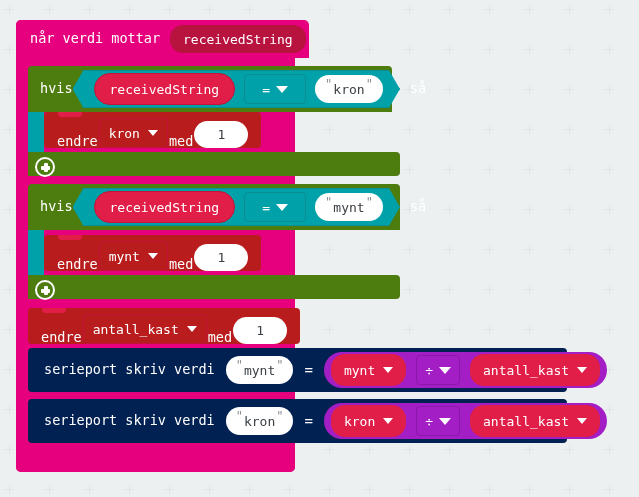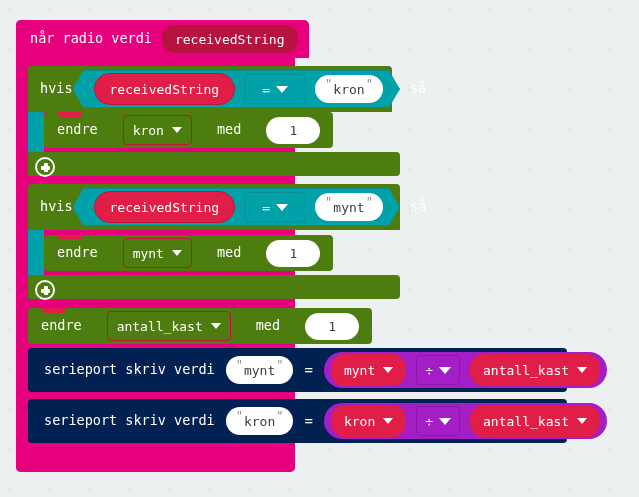--- a/index.html
+++ b/index.html
@@ -54,21 +54,21 @@
           display:flex;align-items:center;justify-content:center;gap:6px;padding:0 8px;}
   .eqsign{color:#fff;font-size:13px;line-height:1;}
   .caret{width:0;height:0;border-left:6px solid transparent;border-right:6px solid transparent;border-top:7px solid #fff;}
   .str-pill{background:#fff;border-radius:15px;height:28px;display:flex;align-items:center;
             padding:0 10px;gap:1px;}
   .str-pill .q{color:#8a8f94;font-size:12px;line-height:1;align-self:flex-start;margin-top:3px;}
   .str-pill .sv{color:#3b4045;font-size:13px;line-height:1;}
   .saa{color:#fff;font-size:13.5px;margin-left:10px;}
 
   
-  .redstat{background:#4d7c0f;border-radius:4px;height:36px;display:flex;align-items:center;gap:25px;padding-left:13px;padding-right:13px;}
+  .redstat{background:#b91c1c;border-radius:4px;height:36px;display:flex;align-items:flex-end;gap:1px;padding-left:13px;padding-right:13px;}
   .var-dd{border:1.3px solid #c2133a;border-radius:4px;height:28px;display:flex;align-items:center;gap:8px;padding:0 9px;}
   .var-dd .lbl{font-size:13px;}
   .caret-sm{width:0;height:0;border-left:5.5px solid transparent;border-right:5.5px solid transparent;border-top:6.5px solid #fff;}
   .num-pill{background:#fff;border-radius:14px;height:27px;min-width:32px;display:flex;align-items:center;justify-content:center;padding:0 11px;}
   .num-pill .nv{color:#3b4045;font-size:13px;line-height:1;}
 
   
   .notch{position:absolute;left:14px;top:0;width:24px;height:5px;background:inherit;border-radius:0 0 4px 4px;}
 
   
@@ -297,21 +297,21 @@
     <span class="cross" style="left:405px;top:485px"></span>
     <span class="cross" style="left:445px;top:485px"></span>
     <span class="cross" style="left:485px;top:485px"></span>
     <span class="cross" style="left:525px;top:485px"></span>
     <span class="cross" style="left:565px;top:485px"></span>
     <span class="cross" style="left:605px;top:485px"></span>
   </div>
 
 <div class="blk event-wrap">
   <div class="event-head">
-    <span class="lbl">når radio verdi</span>
+    <span class="lbl">når verdi mottar</span>
     <span class="param-pill">
       <span class="lbl">receivedString</span>
     </span>
   </div>
 </div>
 
 <div class="blk tealblk" style="left:28px;top:66px;width:364px;height:46px;border-radius:4px 4px 0 0;">
   <div class="teal-head">
     <span class="lbl">hvis</span>
     <span class="cmp-hex">

